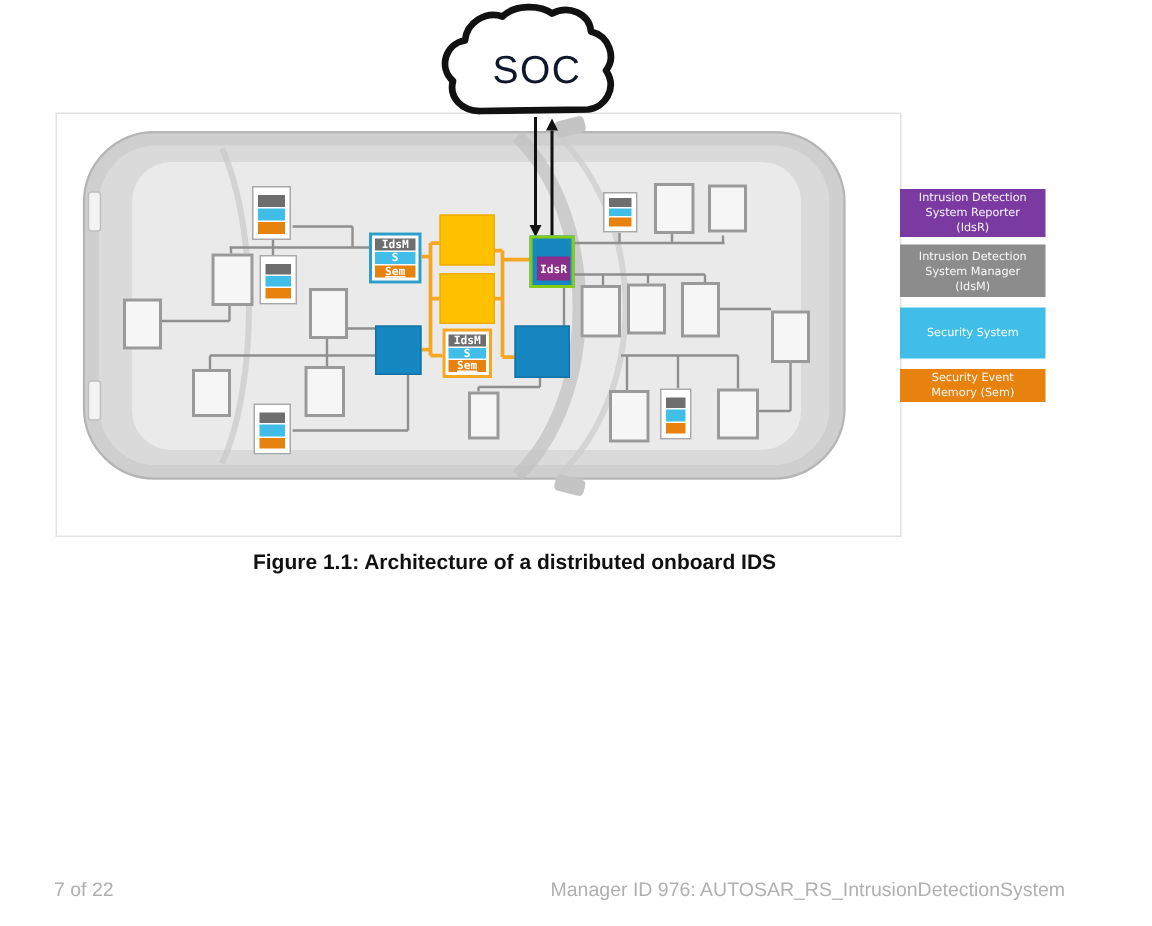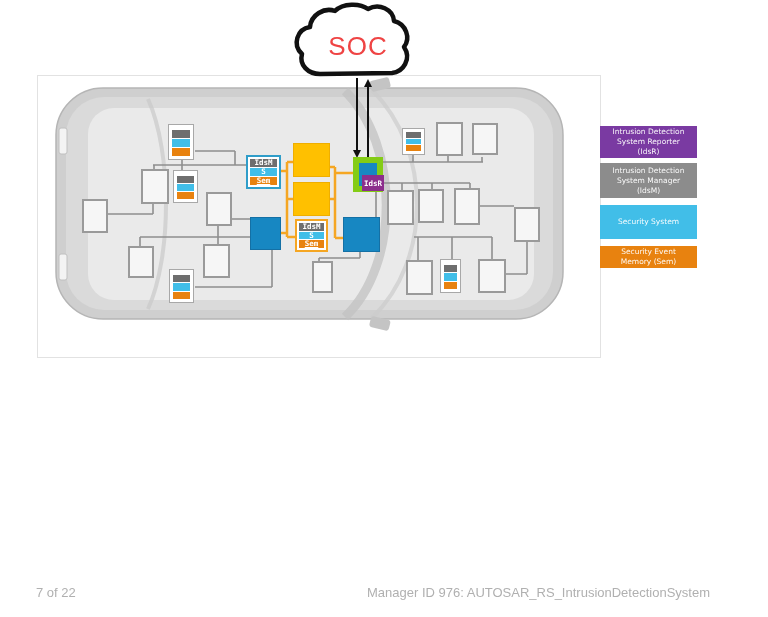--- a/index.html
+++ b/index.html
@@ -7,42 +7,42 @@
     position:relative;width:768px;height:617px;overflow:hidden;
     background:#ffffff;font-family:"Liberation Sans",sans-serif;
   }
   .gfx{position:absolute;left:0;top:0;z-index:2;pointer-events:none;}
   .figure-frame{
     position:absolute;left:37px;top:75px;width:564px;height:283px;
     border:1px solid #e2e2e2;z-index:1;background:#ffffff;box-sizing:border-box;
   }
   .cloud-label{
     position:absolute;left:308px;top:31px;width:100px;text-align:center;
-    font-size:26px;color:#ef4444;letter-spacing:1px;z-index:4;
+    font-size:26px;color:#0f172a;letter-spacing:1px;z-index:4;
   }
   
   .bx{position:absolute;box-sizing:border-box;z-index:3;}
   .ecu{background:#f6f6f6;border:2px solid #9a9a9a;}
   .blue{background:var(--accent-blue,#1787c2);border:1px solid #1470a5;}
   .yellow{background:var(--accent-yellow,#ffc000);border:1px solid #efae00;}
   .stack{background:#ffffff;border:1px solid #a8a8a8;display:flex;flex-direction:column;
          padding:5px 3px 3px 3px;gap:1px;}
   .stack .bar{flex:1;}
   .bar-gray{background:var(--accent-gray,#6e6e6e);}
   .bar-cyan{background:var(--accent-cyan,#41bee8);}
   .bar-orange{background:var(--accent-orange,#e8820f);text-decoration:underline;}
   .idsm-stack{display:flex;flex-direction:column;gap:1px;padding:2px;background:#ffffff;}
   .idsm-border-blue{border:2px solid #2f9dc9;}
   .idsm-border-yellow{border:2px solid #f5a623;}
   .idsm-stack .row{
     flex:1;display:flex;align-items:center;justify-content:center;
     color:#ffffff;font-family:"DejaVu Sans Mono",monospace;font-size:7.5px;
     font-weight:bold;line-height:1;
   }
-  .idsr-host{background:var(--accent-blue,#1787c2);border:6px solid #84cc16;}
+  .idsr-host{background:var(--accent-blue,#1787c2);border:2px solid #84cc16;}
   .idsr-inner{
     position:absolute;left:3px;top:12px;width:22px;height:16px;
     background:var(--idsr-purple,#8c2e8c);display:flex;align-items:center;justify-content:center;
     color:#fff;font-family:"DejaVu Sans Mono",monospace;font-size:7.5px;font-weight:bold;
   }
   
   .legend-item{
     position:absolute;left:600px;width:97px;z-index:5;box-sizing:border-box;
     display:flex;align-items:center;justify-content:center;text-align:center;
     color:rgba(255,255,255,.95);font-family:"DejaVu Sans",sans-serif;
@@ -199,16 +199,17 @@
   <div class="legend-item lg-0" style="top:126px;height:32px">Intrusion Detection
 System Reporter
 (IdsR)</div>
   <div class="legend-item lg-1" style="top:163px;height:35px">Intrusion Detection
 System Manager
 (IdsM)</div>
   <div class="legend-item lg-2" style="top:205px;height:34px">Security System</div>
   <div class="legend-item lg-3" style="top:246px;height:22px">Security Event
 Memory (Sem)</div>
 
+  <div class="caption">Figure 1.1: Architecture of a distributed onboard IDS</div>
   <div class="footer-left">7 of 22</div>
   <div class="footer-right">Manager ID 976: AUTOSAR_RS_IntrusionDetectionSystem</div>
 
 </div>
 
 </body></html>

